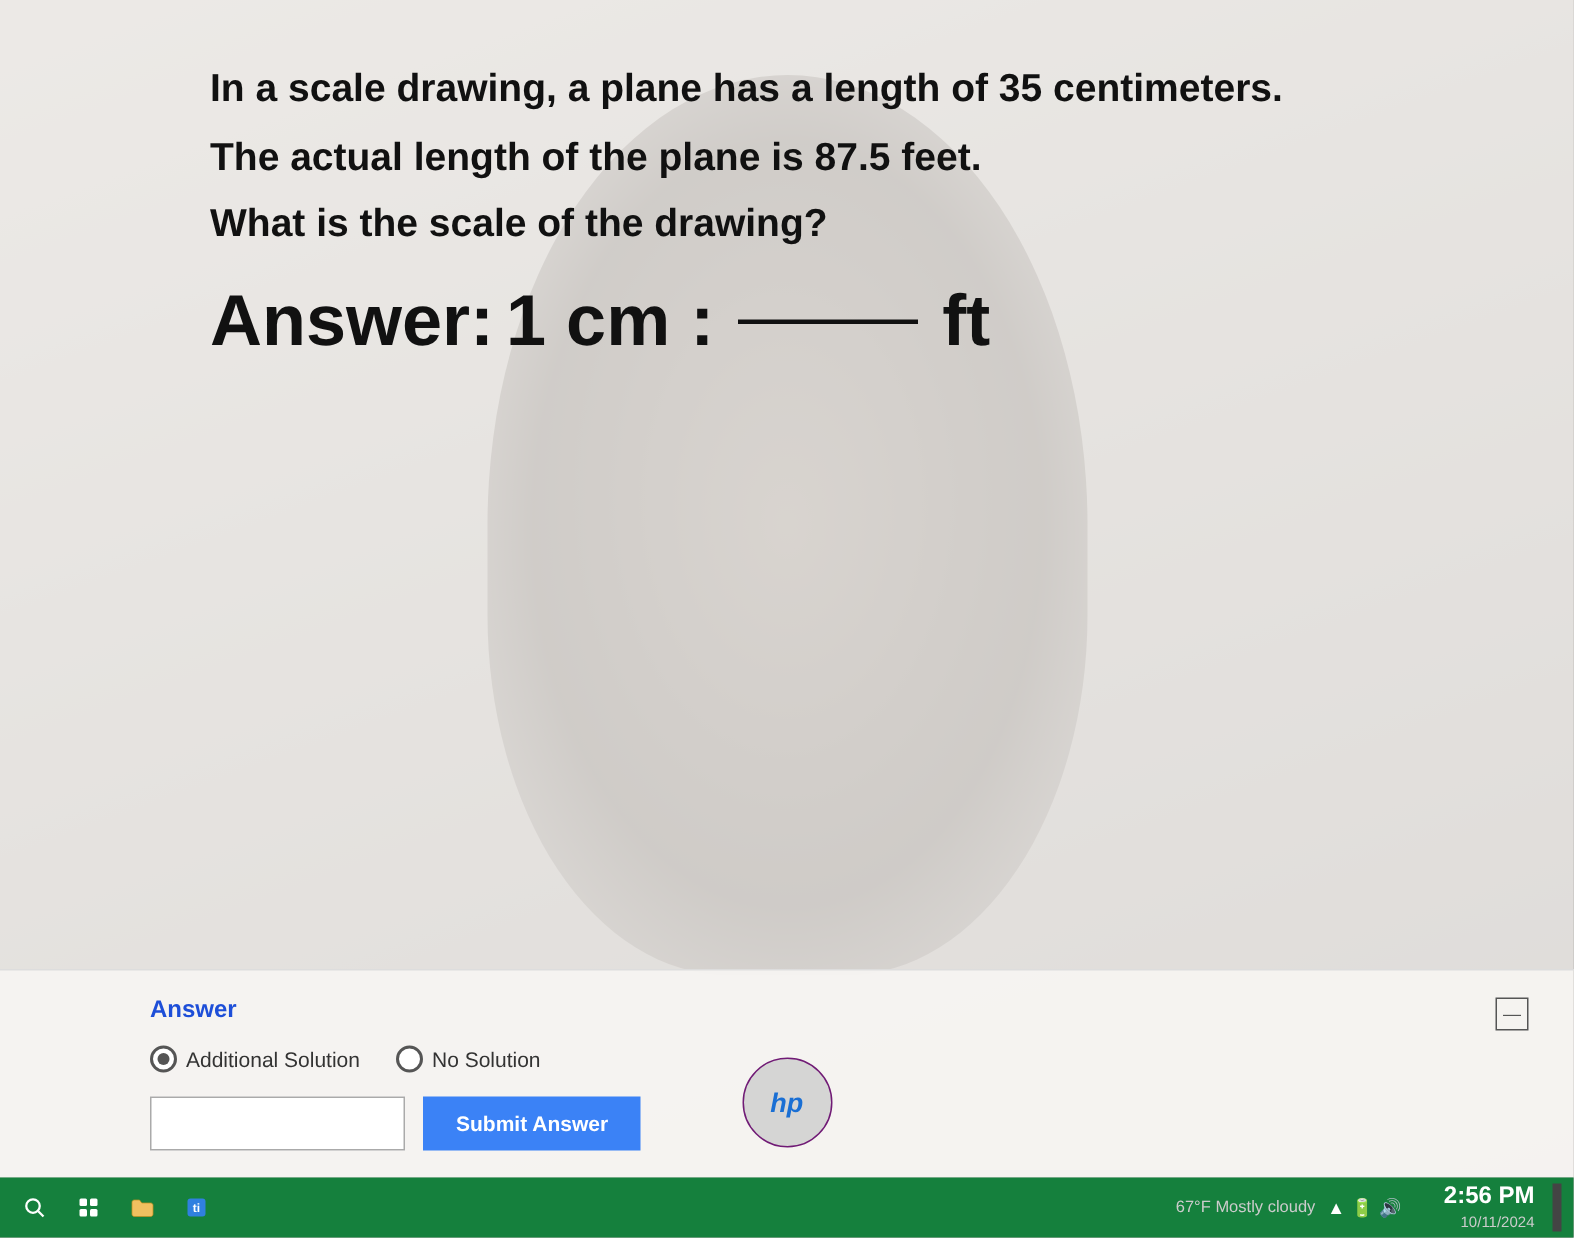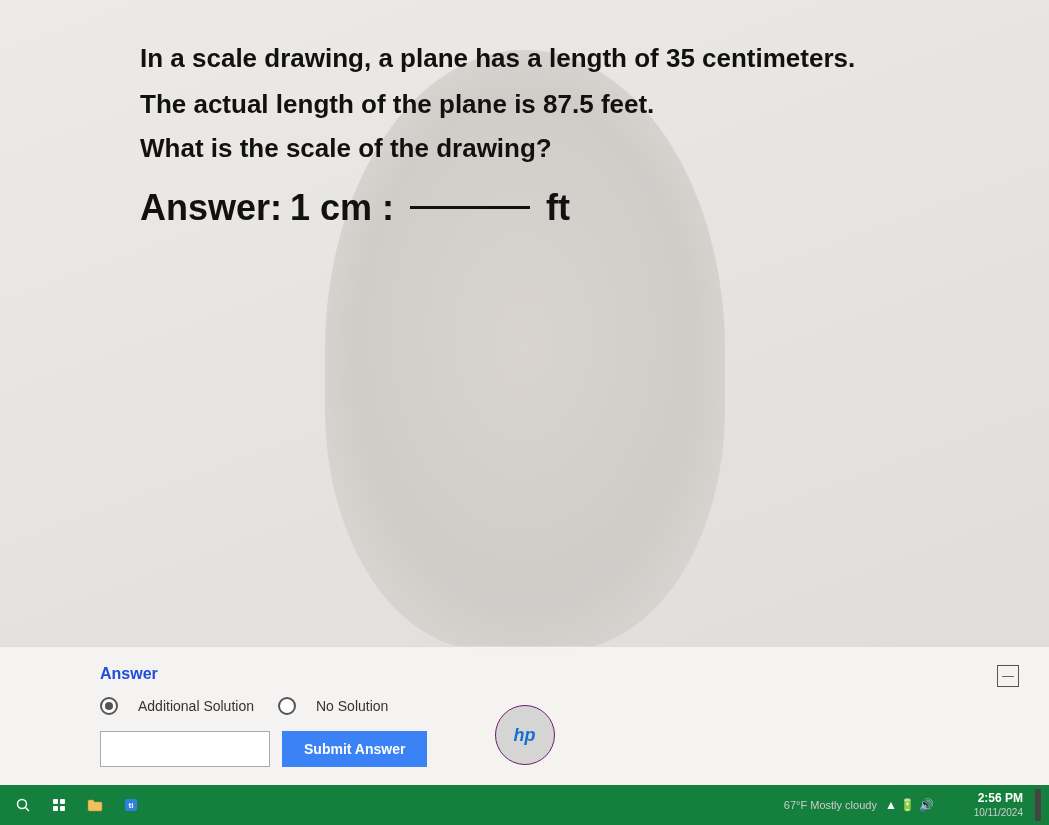--- a/index.html
+++ b/index.html
@@ -50,21 +50,21 @@
     }
 
     .question-sub {
       font-size: 26px;
       font-weight: 700;
       color: #111;
       margin-bottom: 23px;
     }
 
     .answer-line {
-      font-size: 36px;
+      font-size: 48px;
       font-weight: 900;
       color: #111;
       margin-bottom: 80px;
       display: flex;
       align-items: center;
       gap: 8px;
     }
 
     .answer-line .blank {
       display: inline-block;
@@ -95,21 +95,21 @@
     .radio-row {
       display: flex;
       align-items: center;
       gap: 24px;
       margin-bottom: 16px;
     }
 
     .radio-option {
       display: flex;
       align-items: center;
-      gap: 20px;
+      gap: 6px;
       cursor: pointer;
     }
 
     .radio-circle {
       width: 18px;
       height: 18px;
       border-radius: 50%;
       border: 2px solid #555;
       display: flex;
       align-items: center;
@@ -341,18 +341,18 @@
   <div class="taskbar-right">
     <div class="taskbar-sys-icons">
       <span class="taskbar-weather">67°F  Mostly cloudy</span>
     </div>
     <div class="taskbar-sys-icons">
       <span style="color:white;font-size:12px;">▲</span>
       <span style="color:white;font-size:12px;">🔋</span>
       <span style="color:white;font-size:12px;">🔊</span>
     </div>
     <div class="taskbar-time">
-      <div style="font-size:12px;color:white;font-weight:600;">2:56 PM</div>
+      <div style="font-size:16px;color:white;font-weight:600;">2:56 PM</div>
       <div style="font-size:10px;color:#ccc;margin-left:31px;">10/11/2024</div>
     </div>
     <div style="width:6px;height:32px;background:#444;cursor:pointer;margin-left:4px;"></div>
   </div>
 </div>
 
 </body></html>

